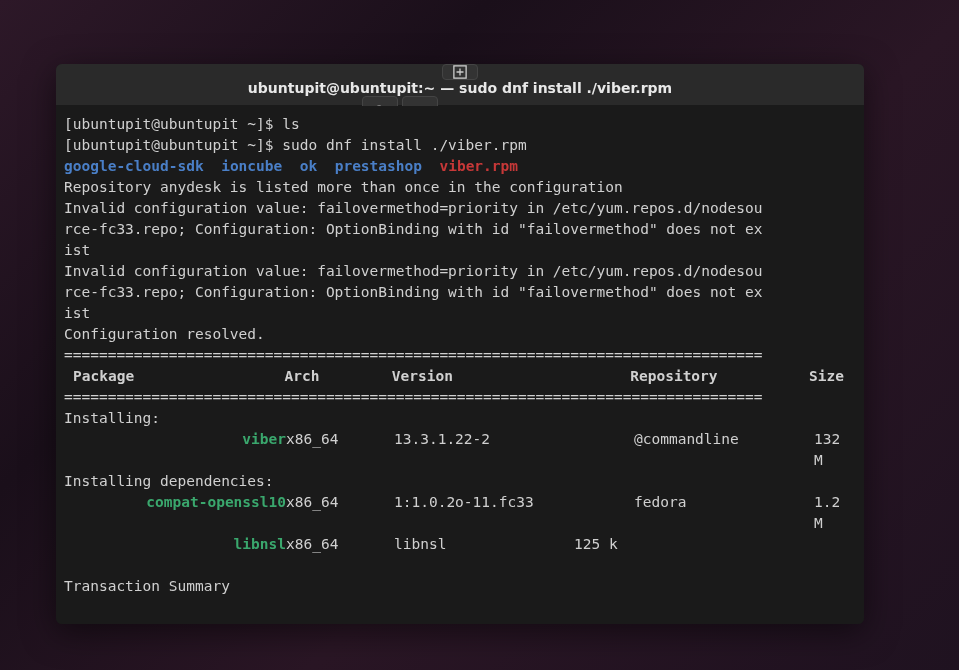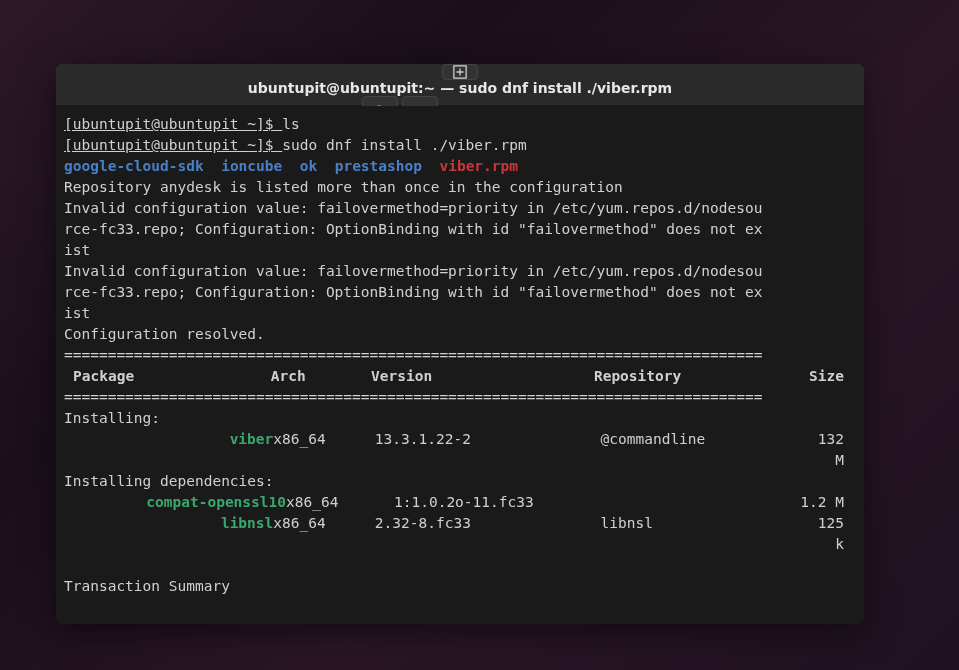--- a/index.html
+++ b/index.html
@@ -71,31 +71,31 @@
       font-size: 14.5px;
       line-height: 1.45;
       color: #d0d0d0;
       overflow-y: auto;
       position: relative;
     }
     .terminal-body::-webkit-scrollbar { width: 10px; }
     .terminal-body::-webkit-scrollbar-track { background: #1a1a1a; }
     .terminal-body::-webkit-scrollbar-thumb { background: #555; border-radius: 5px; }
     .line { white-space: pre; }
-    .prompt { color: #d0d0d0; text-decoration: underline; }
+    .prompt { color: #d0d0d0; }
     .cmd { color: #d0d0d0; }
     .blue { color: #4a7fc7; font-weight: bold; }
     .red { color: #c73838; font-weight: bold; }
     .green { color: #3aa76d; font-weight: bold; text-align: right; }
     .pkg-row { display: flex; }
     .col-pkg { width: 222px; padding-left: 9px; }
     .col-arch { width: 108px; }
     .col-ver { width: 240px; }
     .col-repo { width: 180px; }
-    .col-size { flex: 1; text-align: right; padding-right: 12px; margin-left: 48px; }
+    .col-size { flex: 1; text-align: left; padding-right: 12px; }
     .hdr-row { display: flex; padding-left: 9px; font-weight: bold; }
     .hdr-row .col-pkg { padding-left: 0; width: 213px;}
   </style>
 </head>
 <body>
 
 <div class="terminal-window">
   <div class="titlebar">
     <div class="tb-btn">
       <svg viewBox="0 0 16 16">
@@ -161,26 +161,26 @@
       <span class="col-arch">x86_64</span>
       <span class="col-ver">13.3.1.22-2</span>
       <span class="col-repo">@commandline</span>
       <span class="col-size">132 M</span>
     </div>
     <div class="line">Installing dependencies:</div>
     <div class="pkg-row">
       <span class="col-pkg green">compat-openssl10</span>
       <span class="col-arch">x86_64</span>
       <span class="col-ver">1:1.0.2o-11.fc33</span>
+      <span class="col-repo">fedora</span>
       <span class="col-size">1.2 M</span>
     </div>
     <div class="pkg-row">
       <span class="col-pkg green">libnsl</span>
       <span class="col-arch">x86_64</span>
-      <span class="col-ver">2.32-8.fc33</span>
       <span class="col-repo">libnsl</span>
       <span class="col-size">125 k</span>
     </div>
     <div class="line">&nbsp;</div>
     <div class="line">Transaction Summary</div>
 
   </div>
 </div>
 
 </body></html>

